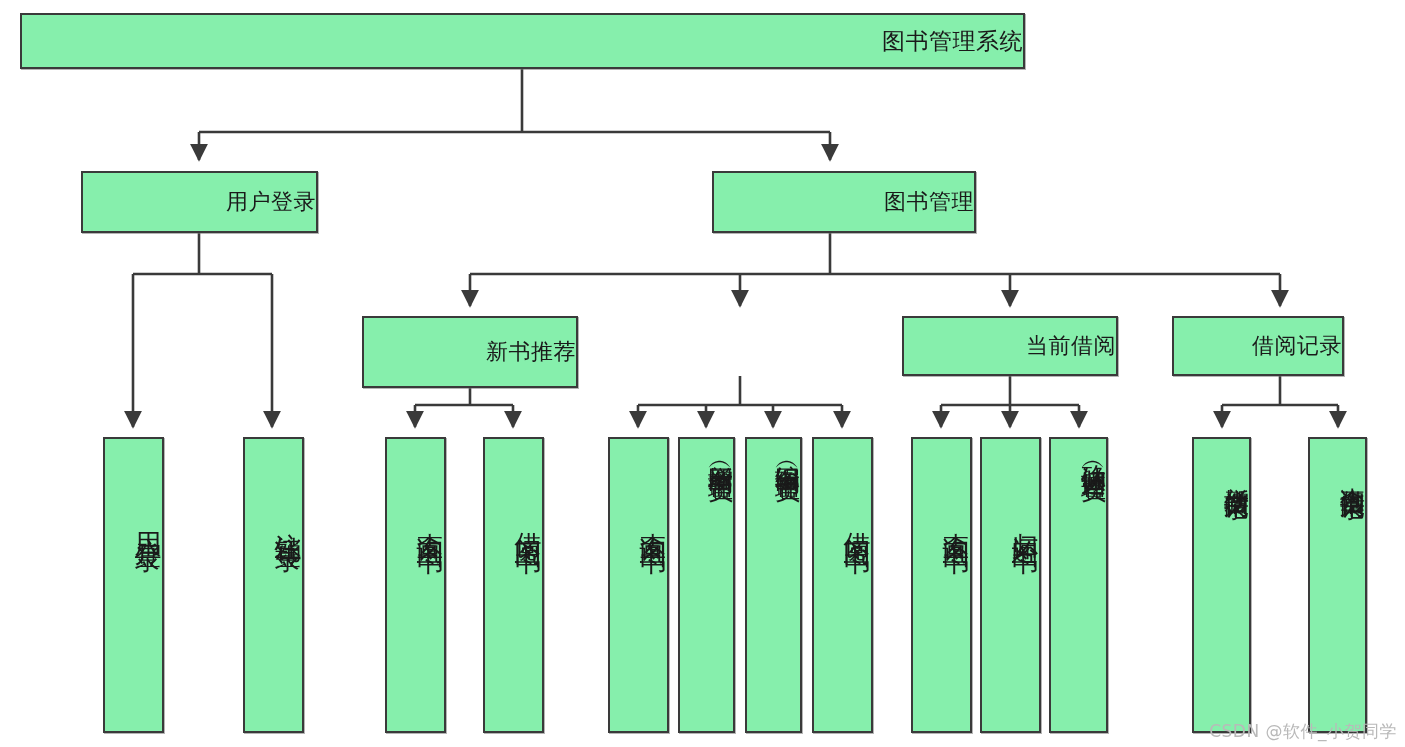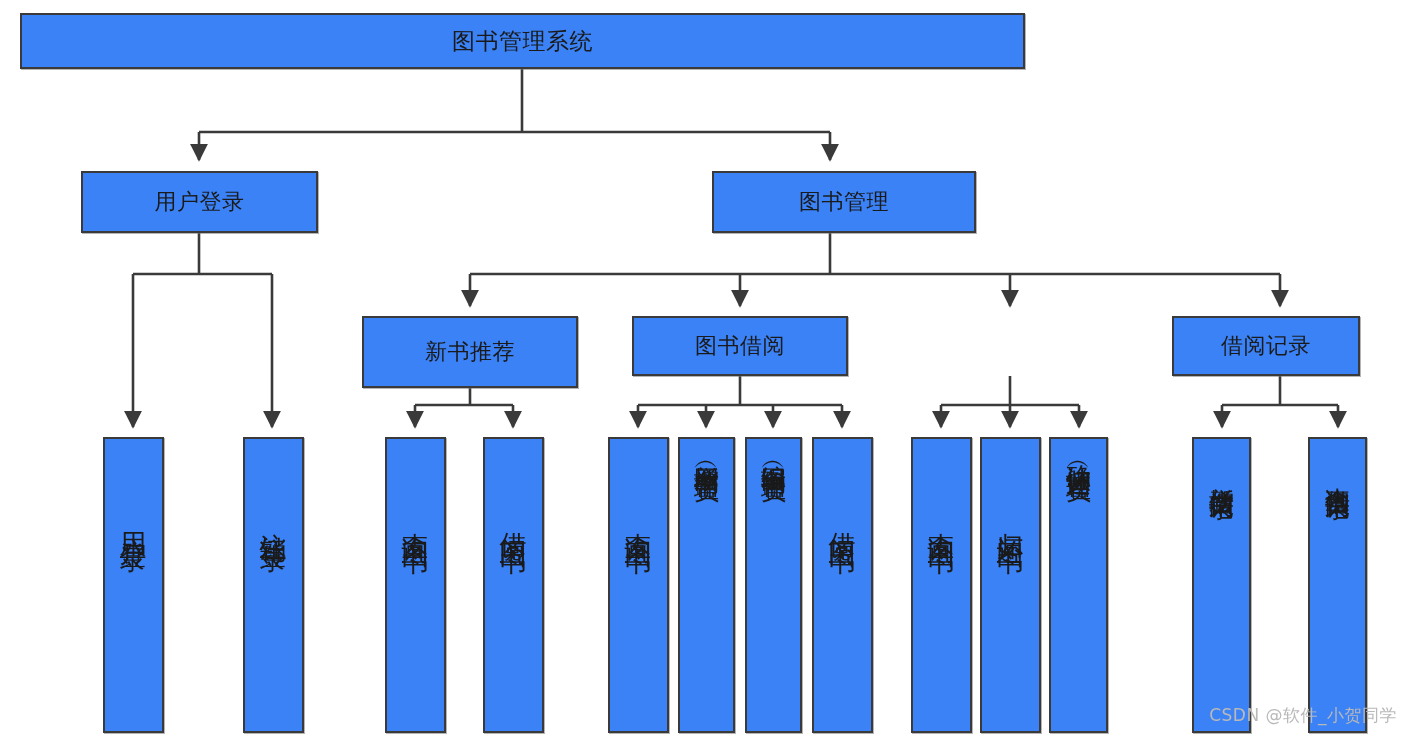--- a/index.html
+++ b/index.html
@@ -24,24 +24,24 @@
     left: 0;
     top: 0;
     width: 1405px;
     height: 747px;
     pointer-events: none;
   }
   .node {
     position: absolute;
     box-sizing: border-box;
     border: 2px solid #3a3a3a;
-    background: #3b82f6;
+    background: #86efac;
     display: flex;
     align-items: center;
-    justify-content: center;
+    justify-content: flex-end;
     color: #1a1a1a;
     box-shadow: 1px 1px 0 rgba(120,120,120,0.55);
   }
   .node .label {
     line-height: 1.05;
     letter-spacing: 0.5px;
     white-space: nowrap;
   }
   .node.horizontal .label {
     font-size: 22px;
@@ -61,21 +61,21 @@
     letter-spacing: 5px;
     white-space: pre;
   }
   .node.vertical.tight .label {
     font-size: 25px;
     letter-spacing: 2px;
   }
   .watermark {
     position: absolute;
     right: 8px;
-    bottom: 20px;
+    bottom: 4px;
     font-size: 17px;
     color: #b9b9b9;
     letter-spacing: 0.5px;
     white-space: nowrap;
   }
 </style>
 </head>
 <body>
 
 <div id="diagram-root">
@@ -137,24 +137,24 @@
   <div class="node horizontal" style="left:81px; top:171px; width:237px; height:62px;">
     <span class="label">用户登录</span>
   </div>
   <div class="node horizontal" style="left:712px; top:171px; width:264px; height:62px;">
     <span class="label">图书管理</span>
   </div>
 
   <div class="node horizontal" style="left:362px; top:316px; width:216px; height:72px;">
     <span class="label">新书推荐</span>
   </div>
-  <div class="node horizontal" style="left:632px; top:316px; width:216px; height:60px;">
-    <span class="label">图书借阅</span>
-  </div>
-  <div class="node horizontal" style="left:1172px; top:316px; width:188px; height:60px;">
+  <div class="node horizontal" style="left:902px; top:316px; width:216px; height:60px;">
+    <span class="label">当前借阅</span>
+  </div>
+  <div class="node horizontal" style="left:1172px; top:316px; width:172px; height:60px;">
     <span class="label">借阅记录</span>
   </div>
 
   <div class="node vertical" style="left:103px; top:437px; width:61px; height:296px; padding-top:72px;">
     <span class="label">用户登录</span>
   </div>
   <div class="node vertical" style="left:243px; top:437px; width:61px; height:296px; padding-top:72px;">
     <span class="label">注销登录</span>
   </div>
 

